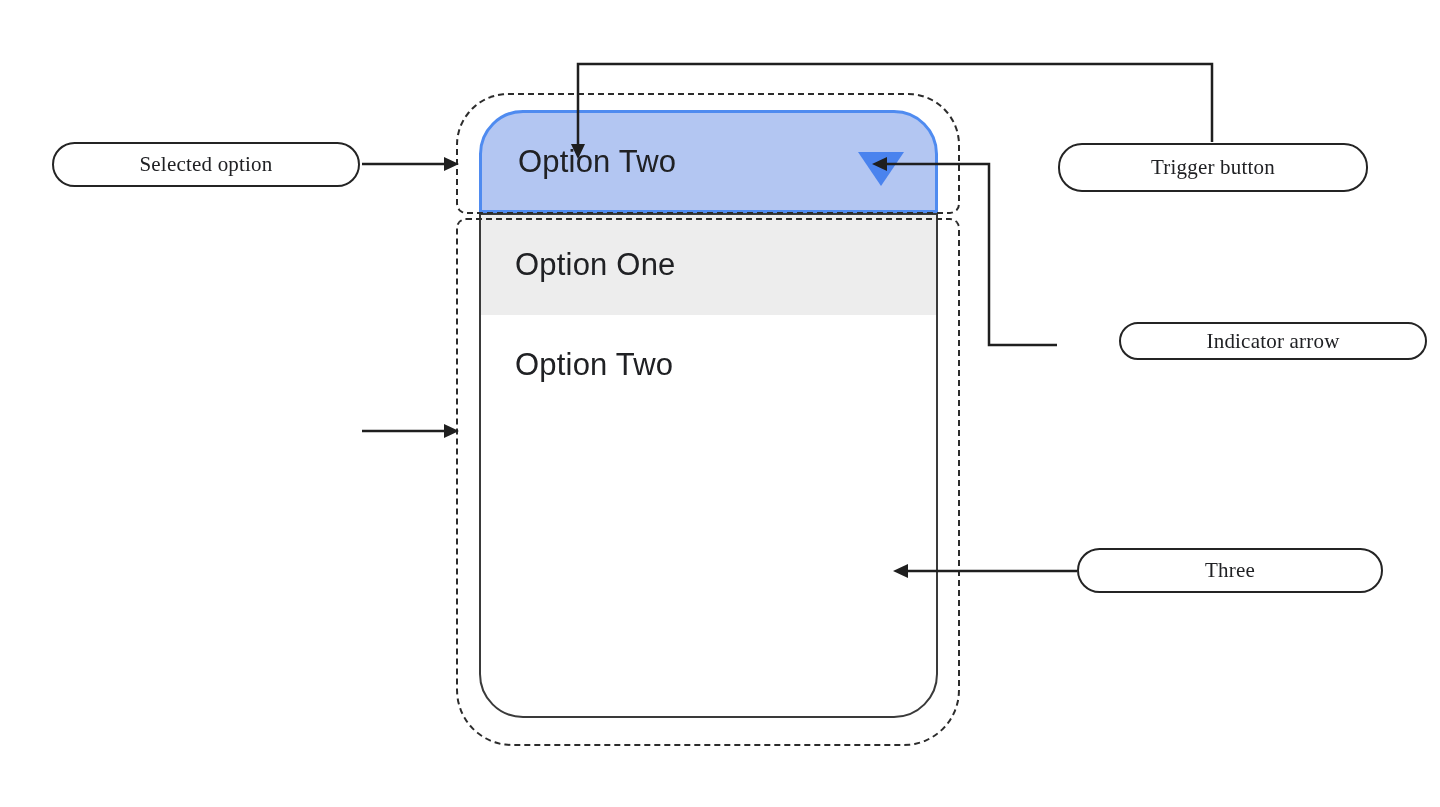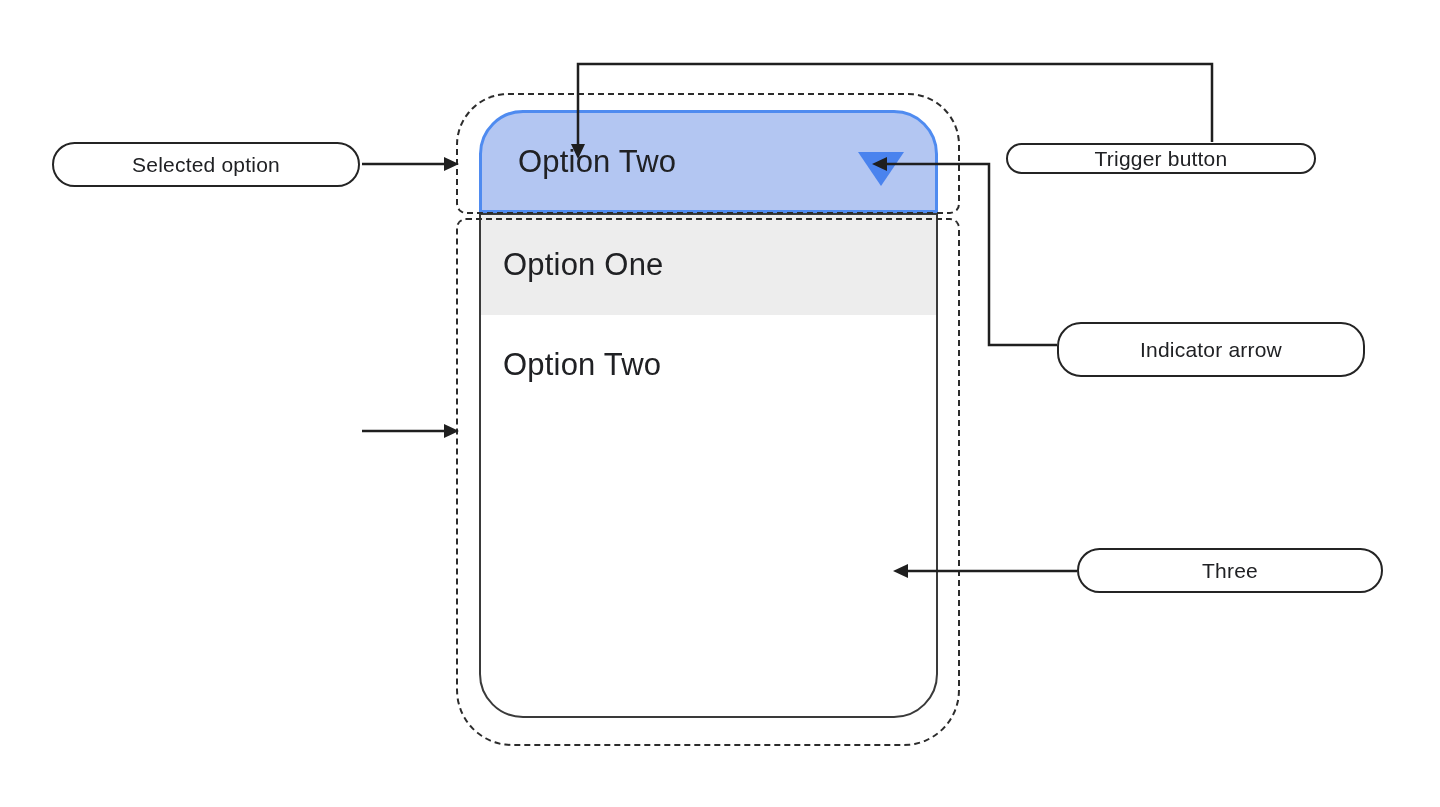--- a/index.html
+++ b/index.html
@@ -58,45 +58,46 @@
     box-sizing: border-box;
     border: 2px solid #3a3a3a;
     border-radius: 0 0 44px 44px;
     overflow: hidden;
     background: #ffffff;
   }
   .row {
     height: 100.2px;
     display: flex;
     align-items: center;
-    padding-left: 22px;
+    padding-left: 34px;
     font-size: 31px;
     letter-spacing: 0.2px;
     cursor: pointer;
   }
   .row.alt { background: #ededed; }
 
   
   .pill {
     position: absolute;
     box-sizing: border-box;
     border: 2px solid #242424;
     border-radius: 24px;
     background: #ffffff;
     display: flex;
     align-items: center;
     justify-content: center;
     font-size: 21px;
     font-weight: 500;
     letter-spacing: 0.2px;
     color: #202124;
+    font-family: Liberation Serif, serif;
   }
   .pill-selected  { left: 52px;   top: 142px; width: 308px; height: 45px; }
-  .pill-trigger   { left: 1006px; top: 143px; width: 310px; height: 31px; }
-  .pill-indicator { left: 1057px; top: 322px; width: 308px; height: 55px; }
+  .pill-trigger   { left: 1058px; top: 143px; width: 310px; height: 49px; }
+  .pill-indicator { left: 1119px; top: 322px; width: 308px; height: 38px; }
   .pill-list      { left: 52px;   top: 408px; width: 308px; height: 45px; }
   .pill-option    { left: 1077px; top: 548px; width: 306px; height: 45px; }
 
   
   .connectors {
     position: absolute;
     left: 0; top: 0; width: 1440px; height: 807px;
     pointer-events: none;
   }
   .connectors path { stroke: #1f1f1f; stroke-width: 2.5; fill: none; }

